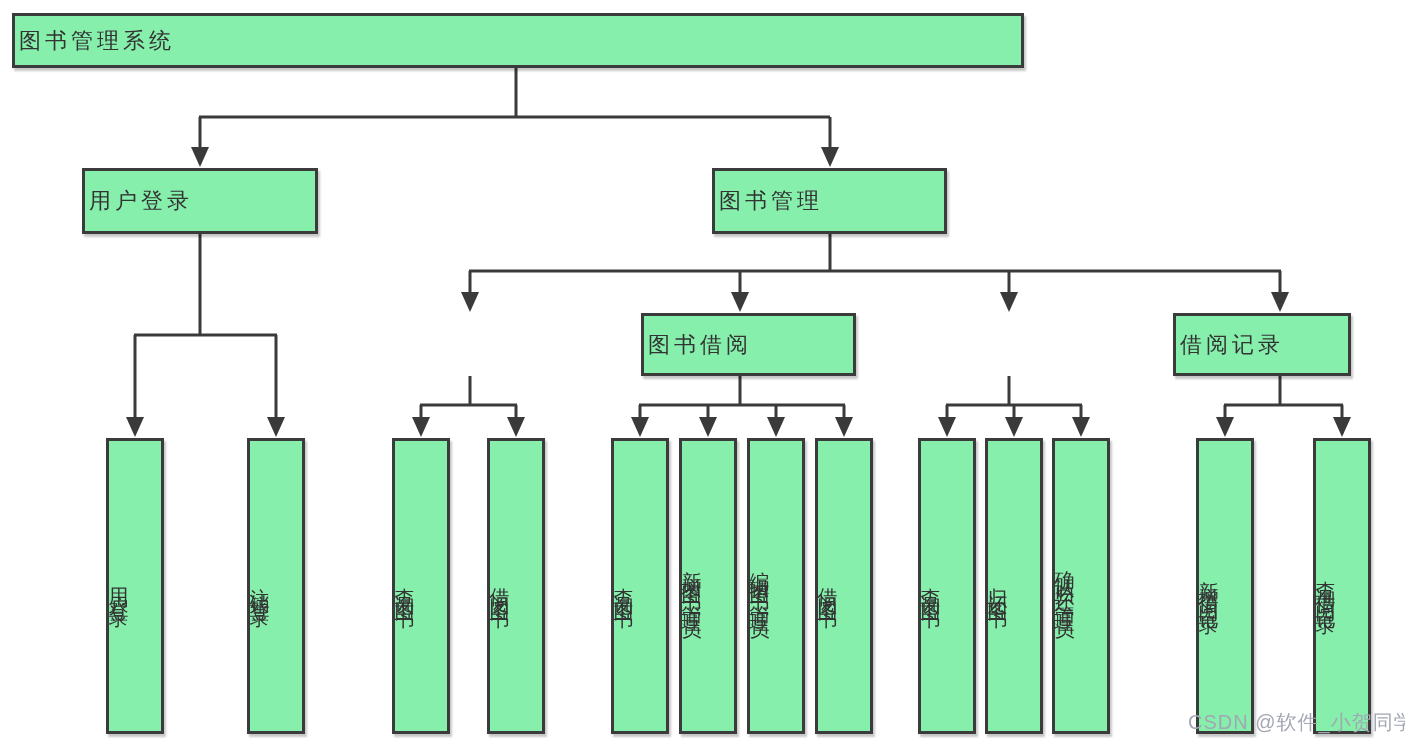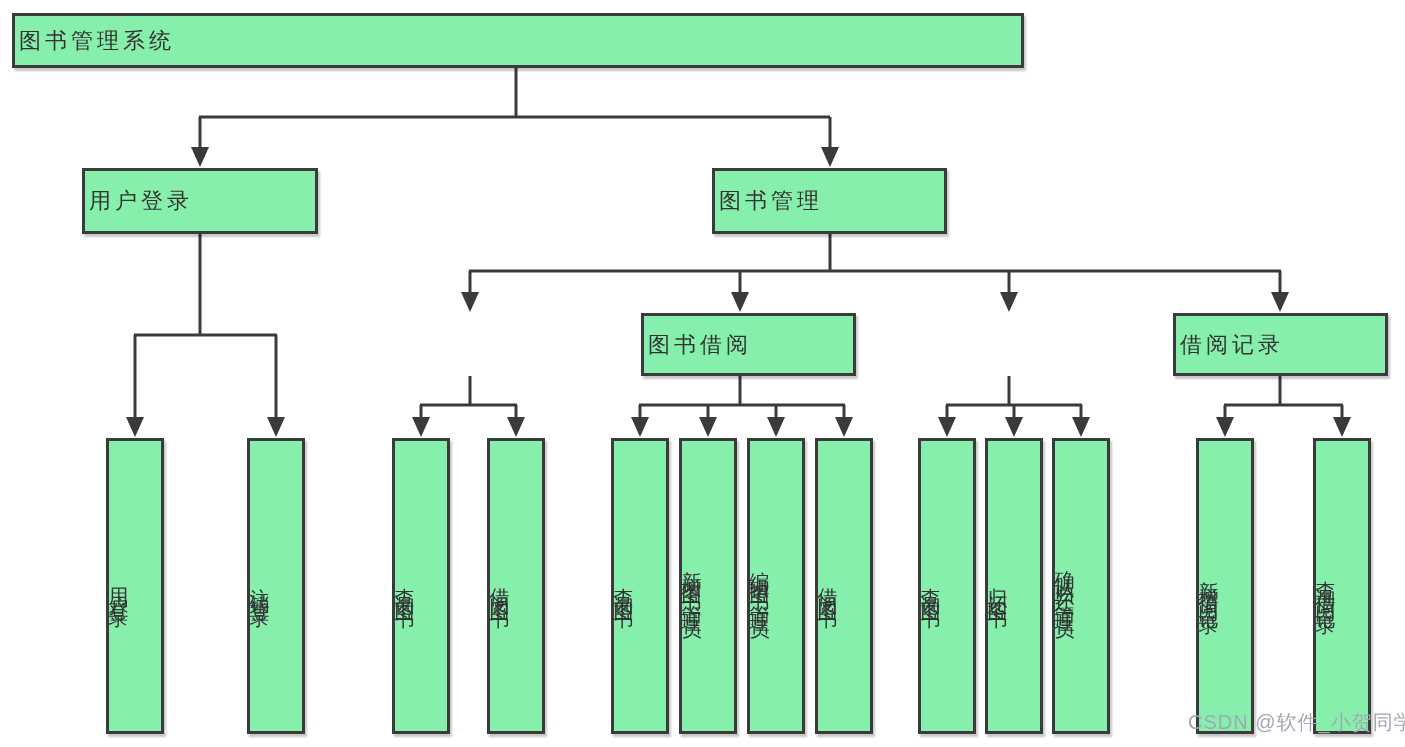--- a/index.html
+++ b/index.html
@@ -134,21 +134,21 @@
   <div class="box h" style="left:82px; top:168px; width:236px; height:66px;">
     <span>用户登录</span>
   </div>
   <div class="box h" style="left:712px; top:168px; width:235px; height:66px;">
     <span>图书管理</span>
   </div>
 
   <div class="box h" style="left:633px; top:313px; width:215px; height:63px;margin-left:8px;">
     <span>图书借阅</span>
   </div>
-  <div class="box h" style="left:1173px; top:313px; width:215px; height:63px;">
+  <div class="box h" style="left:1173px; top:313px; width:178px; height:63px;">
     <span>借阅记录</span>
   </div>
 
   <div class="box v" style="left:106px; top:438px; width:58px; height:296px;">
     <span>用户登录</span>
   </div>
   <div class="box v" style="left:247px; top:438px; width:58px; height:296px;">
     <span>注销登录</span>
   </div>
 

